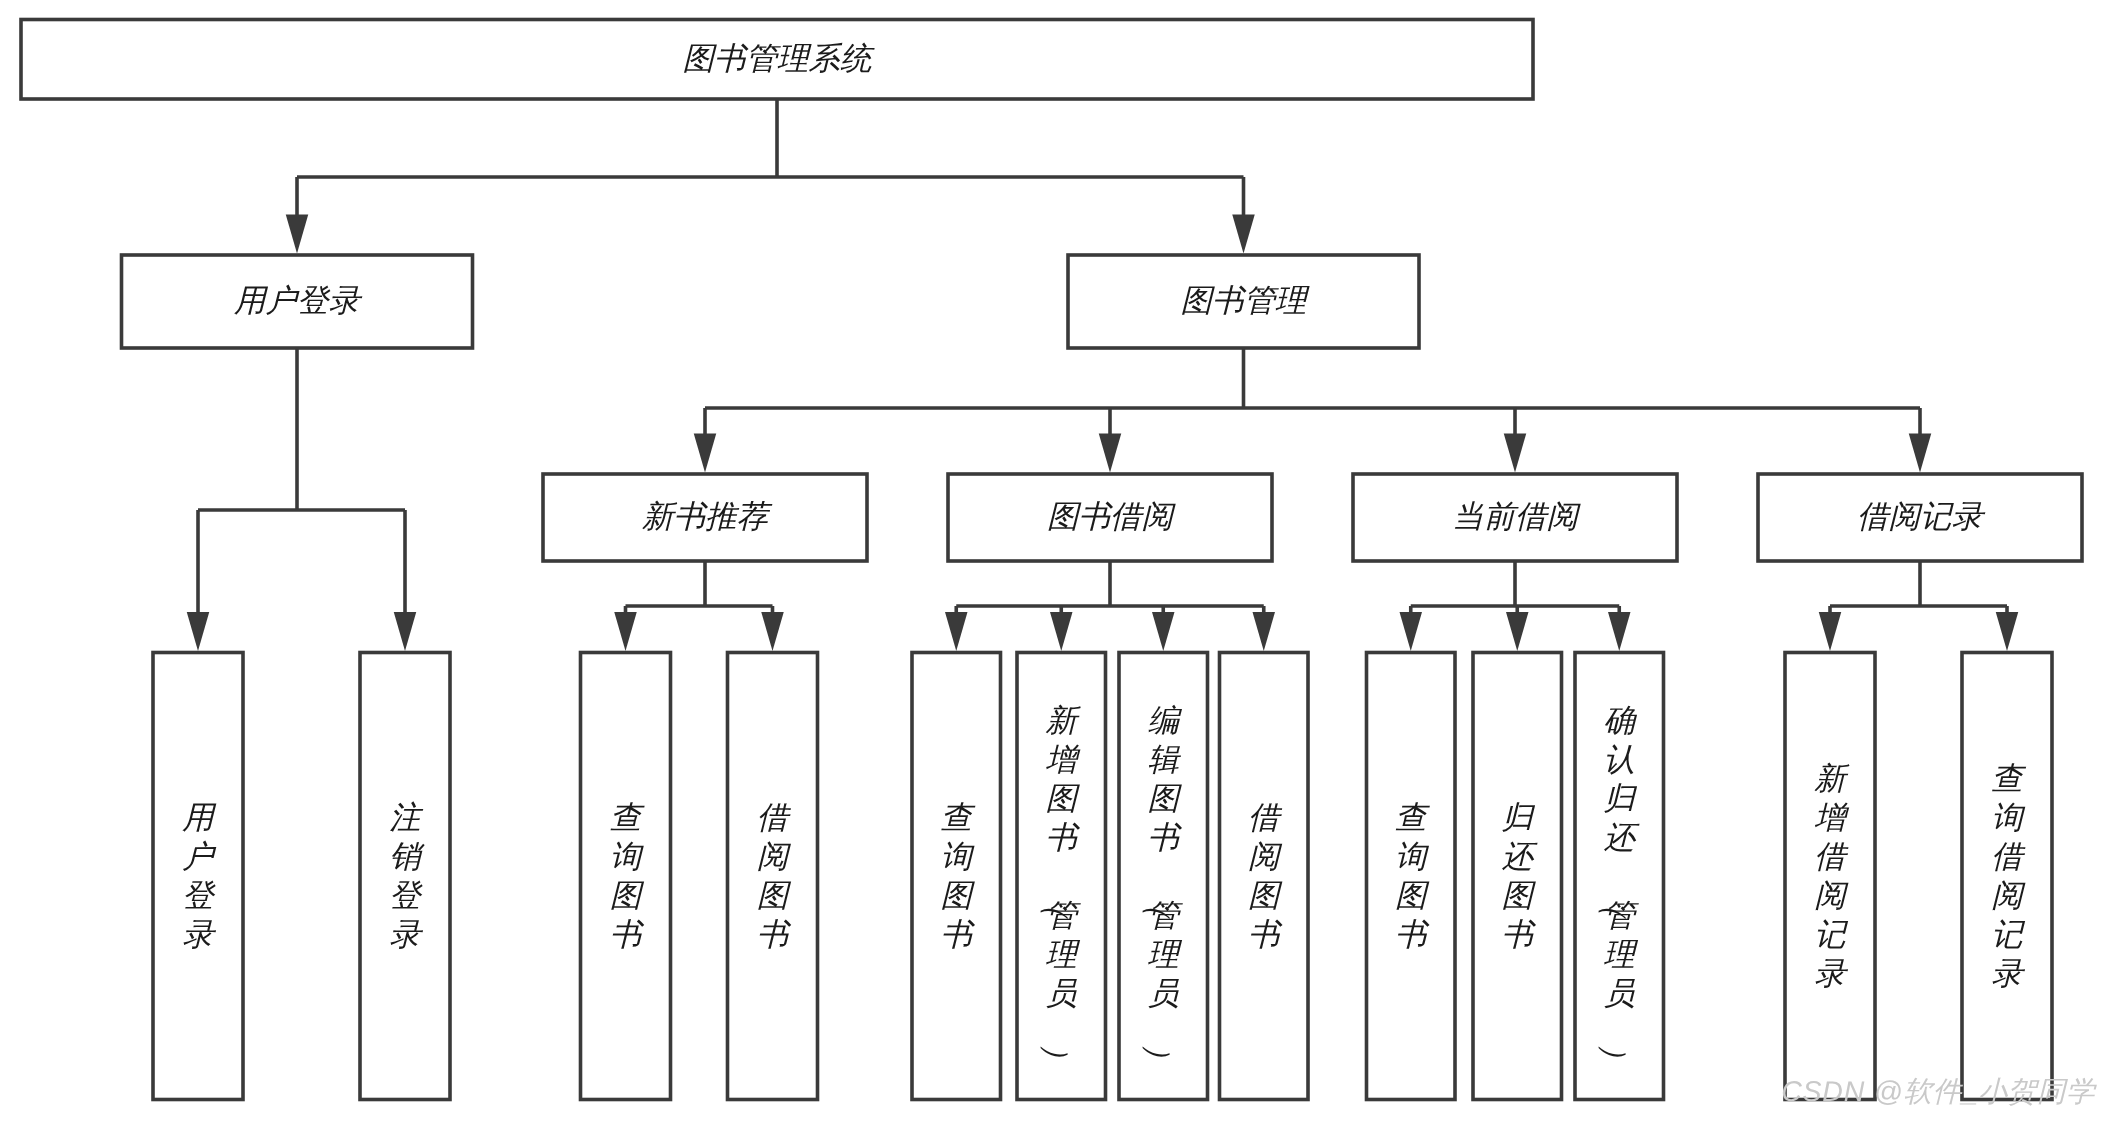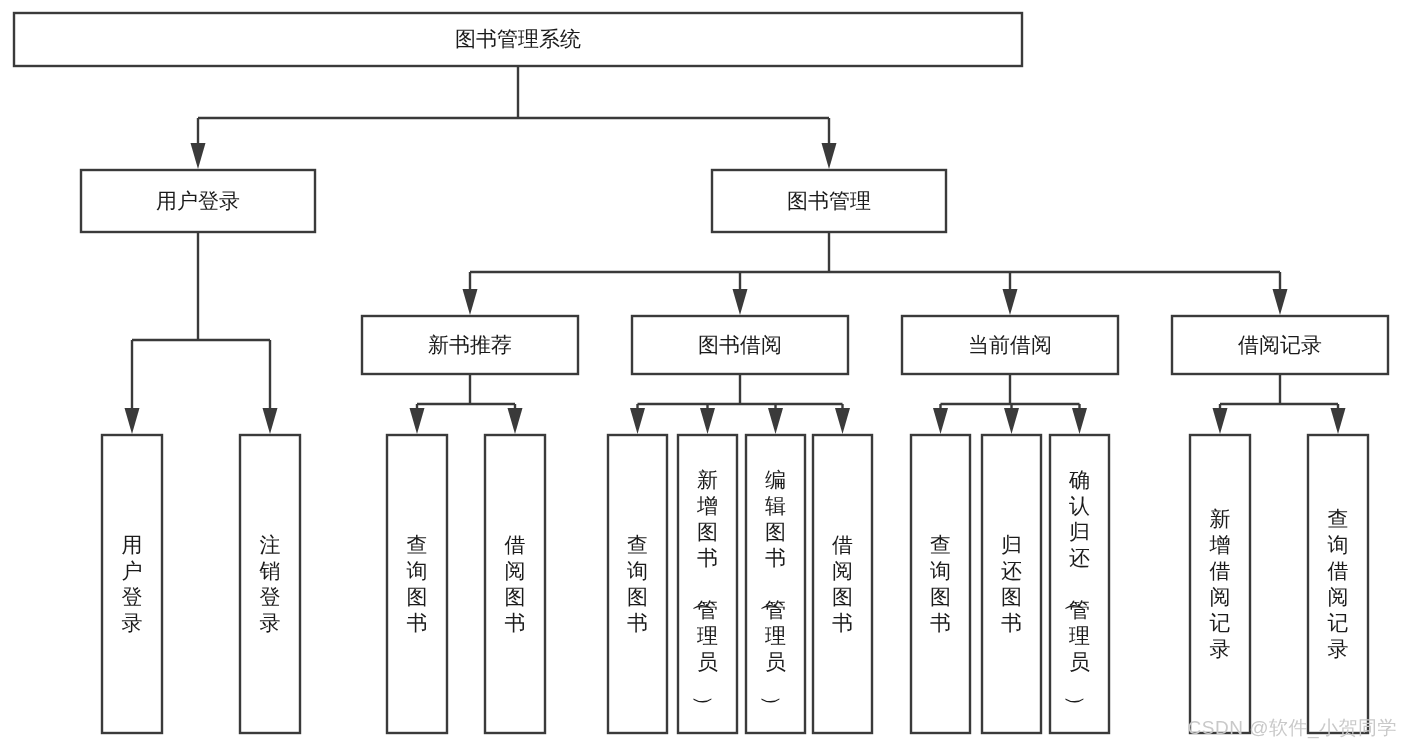--- a/index.html
+++ b/index.html
@@ -9,20 +9,21 @@
   }
   body {
     font-family: "Liberation Sans", "DejaVu Sans", sans-serif;
   }
   #diagram-root {
     position: relative;
     width: 1405px;
     height: 747px;
     background: #ffffff;
     overflow: hidden;
+    font-style: italic;
   }
   svg.tree-canvas {
     position: absolute;
     left: 0;
     top: 0;
     width: 1405px;
     height: 747px;
   }
   .node-box {
     fill: #ffffff;

